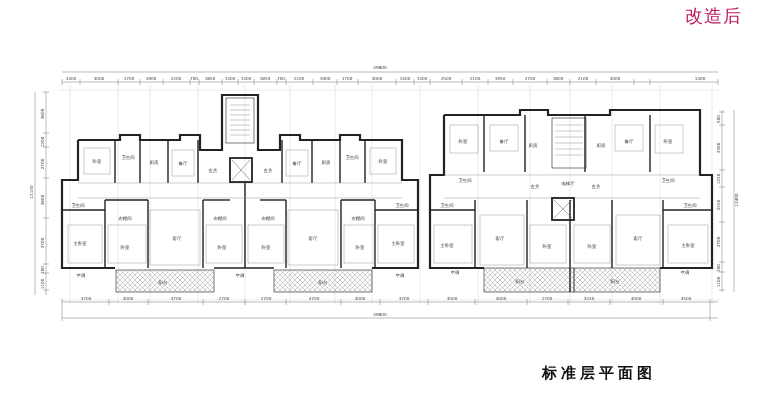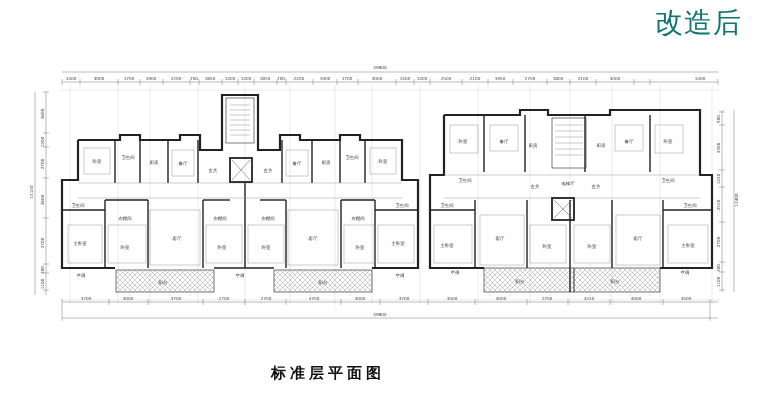--- a/index.html
+++ b/index.html
@@ -1,18 +1,18 @@
 <!DOCTYPE html>
 <html><head>
 <meta charset="utf-8">
 <style>
   html,body{margin:0;padding:0;background:#ffffff;}
   body{width:760px;height:404px;position:relative;overflow:hidden;font-family:"DejaVu Sans",sans-serif;}
-  .corner-title{position:absolute;right:18px;top:4px;font-size:28px;color:#0f766e;letter-spacing:1px;font-family:"DejaVu Sans",sans-serif;}
-  .plan-title{position:absolute;left:0;width:656px;top:364px;text-align:center;font-size:15px;font-weight:bold;letter-spacing:4px;color:#111;font-family:"DejaVu Serif",serif;}
+  .corner-title{position:absolute;right:18px;top:4px;font-size:18px;color:#be185d;letter-spacing:1px;font-family:"DejaVu Sans",sans-serif;}
+  .plan-title{position:absolute;left:0;width:656px;top:364px;text-align:right;font-size:15px;font-weight:bold;letter-spacing:4px;color:#111;font-family:"DejaVu Serif",serif;}
   svg{position:absolute;left:0;top:0;}
   .dim{font-size:4.2px;fill:#444;font-family:"DejaVu Sans",sans-serif;}
   .lbl{font-size:4.4px;fill:#333;font-family:"DejaVu Sans",sans-serif;}
 </style>
 </head>
 <body>
 
 <div class="corner-title">改造后</div>
 
 <svg width="760" height="404" viewBox="0 0 760 404">

